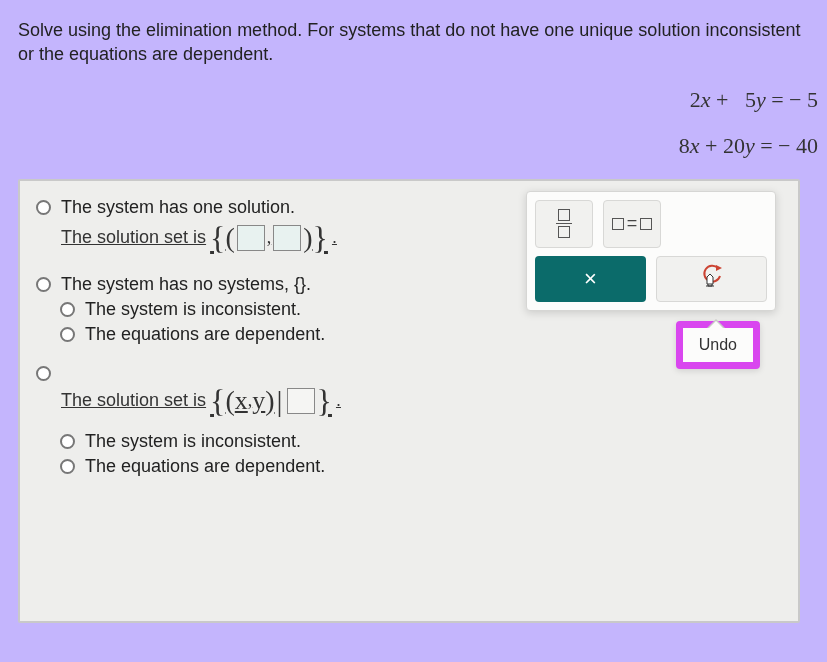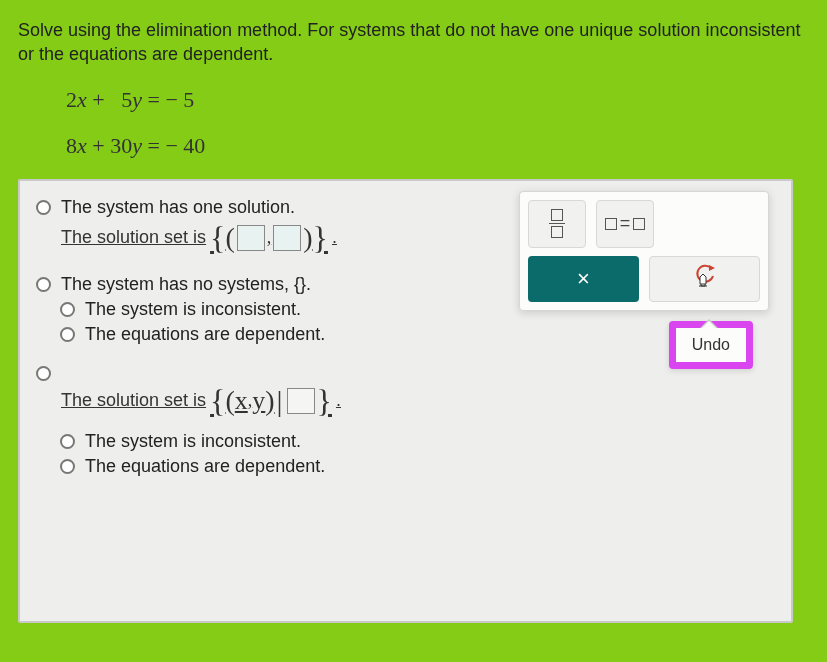--- a/index.html
+++ b/index.html
@@ -6,39 +6,39 @@
 body {
   font-family: Arial, Helvetica, sans-serif;
   background: #fafafa;
   width: 827px;
   height: 662px;
   overflow: hidden;
   color: #333;
   position: relative;
 }
 .paper {
-  background: #84cc16;
+  background: #c4b5fd;
   width: 100%;
   height: 100%;
-  padding: 18px 16px 0 18px;
+  padding: 18px 9px 0 18px;
   position: relative;
 }
 .problem-text {
   font-size: 18px;
   line-height: 1.35;
   color: #222;
   padding-right: 0;
 }
 .equations {
   margin: 18px 0 20px 48px;
   font-family: "Times New Roman", serif;
   font-size: 22px;
   font-style: italic;
 }
-.eq-row { margin: 20px 0; white-space: pre; }
+.eq-row { margin: 20px 0; white-space: pre; text-align: right; }
 .upright { font-style: normal; }
 .answer-panel {
   border: 2px solid #c9c9c9;
   border-radius: 2px;
   background: #eeeeec;
   margin-right: 18px;
   padding: 16px 16px 22px 16px;
   position: relative;
   height: 444px;
 }
@@ -182,21 +182,21 @@
 }
 </style>
 </head>
 <body>
 
 <div class="paper">
   <div class="problem-text">Solve using the elimination method. For systems that do not have one unique solution inconsistent or the equations are dependent.</div>
 
   <div class="equations">
     <div class="eq-row"><span class="upright">2</span><span>x</span><span class="upright"> +   </span><span class="upright">5</span><span>y</span><span class="upright"> = </span><span class="upright">− 5</span></div>
-    <div class="eq-row"><span class="upright">8</span><span>x</span><span class="upright"> + </span><span class="upright">30</span><span>y</span><span class="upright"> = </span><span class="upright">− 40</span></div>
+    <div class="eq-row"><span class="upright">8</span><span>x</span><span class="upright"> + </span><span class="upright">20</span><span>y</span><span class="upright"> = </span><span class="upright">− 40</span></div>
   </div>
 
   <div class="answer-panel">
 
     <div class="opt-row">
       <div class="radio"></div>
       <div class="opt-label">The system has one solution.</div>
     </div>
     <div class="sset">
       <span>The solution set is</span>

